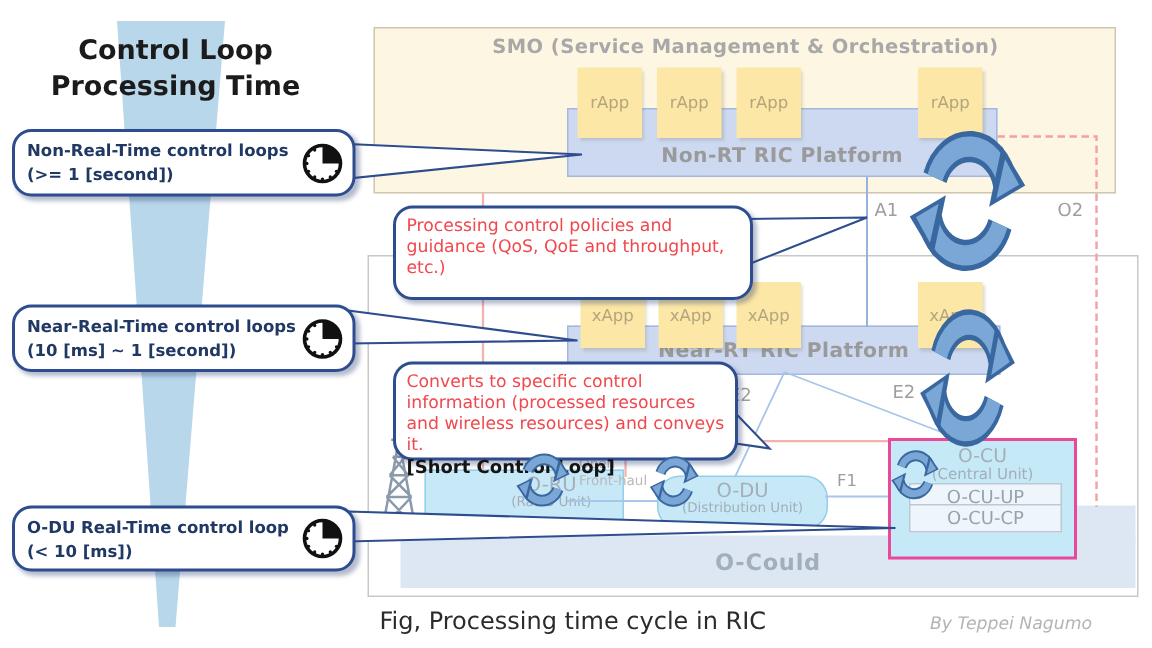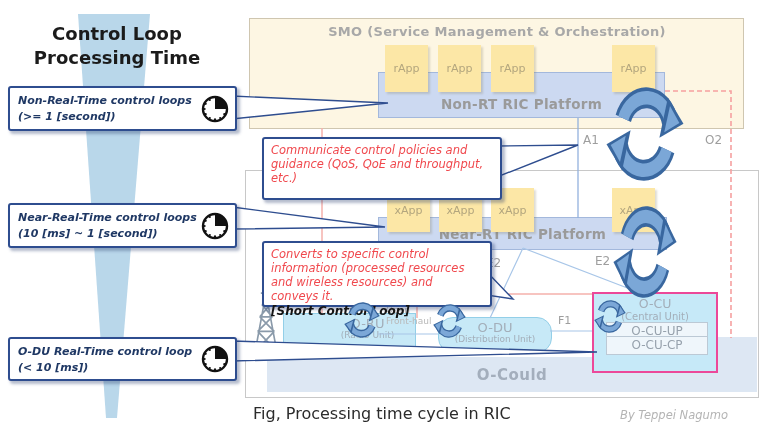--- a/index.html
+++ b/index.html
@@ -19,22 +19,22 @@
   .outer-box{background:#ffffff;border:1.5px solid #c8c8c8;}
 
   .cyan-node{background:#c7e9f7;border:1px solid #93cfe8;text-align:center;color:#a3aeb9;}
   .cyan-node .nm{font-size:13px;line-height:1.1;margin-top:3px;}
   .cyan-node .sub{font-size:9px;line-height:1.1;}
   .ocu{background:#c6e9f8;border:2px solid #ec4899;}
   .ocu-inner{background:#eff6fb;border:1px solid #bcc9d5;text-align:center;font-size:12px;color:#97a2ad;line-height:17px;}
   .ocloud{background:#dde7f3;display:flex;align-items:center;justify-content:center;
           font-weight:bold;font-size:15px;color:#a3aebc;letter-spacing:.5px;}
 
-  .callout{background:#fff;border:2px solid #2e4d8f;border-radius:3px;
-           box-shadow:2.5px 2.5px 3px rgba(40,60,110,.35);font-style:italic;}
+  .callout{background:#fff;border:2px solid #2e4d8f;border-radius:13px;
+           box-shadow:2.5px 2.5px 3px rgba(40,60,110,.35);}
   .loop-callout{padding:5px 8px;color:#1f3864;font-weight:bold;font-size:11px;line-height:1.45;}
   .loop-callout div{white-space:nowrap;}
   .note-callout{padding:4px 7px;font-size:11.5px;line-height:1.22;}
   .note-red{color:#f0484d;}
   .note-tag{color:#141414;font-weight:bold;font-size:12px;margin-top:1px;}
 
   .iface-label{font-size:12px;color:#9e9e9e;}
   .fh-label{font-size:9px;color:#b9b9b9;line-height:1.25;}
   .caption{font-size:16px;color:#2b2b2b;}
   .credit{font-style:italic;font-size:11.5px;color:#b4b4b4;}
@@ -165,21 +165,21 @@
   </div>
   <div class="abs callout loop-callout" style="left:8px;top:337px;width:209px;height:30px;">
     <div>O-DU Real-Time control loop</div>
     <div>(&lt; 10 [ms])</div>
     <svg class="abs" style="right:5px;top:5px;" width="30" height="30">
         <use href="#clk"></use>
       </svg>
   </div>
 
   <div class="abs callout note-callout" style="left:262px;top:137px;width:222px;height:51px;">
-    <div class="note-red">Communicate control policies and guidance (QoS, QoE and throughput, etc.)</div>
+    <div class="note-red">Processing control policies and guidance (QoS, QoE and throughput, etc.)</div>
   </div>
   <div class="abs callout note-callout" style="left:262px;top:241px;width:212px;height:54px;">
     <div class="note-red">Converts to specific control information (processed resources and wireless resources) and conveys it.</div>
     <div class="note-tag">[Short Control Loop]</div>
   </div>
 
   <svg class="abs" style="left:606px;top:84px;" width="78" height="100" viewBox="0 0 48 48" preserveAspectRatio="none">
       <use href="#cyc"></use>
     </svg>
   <svg class="abs" style="left:613px;top:203px;" width="64" height="98" viewBox="0 0 48 48" preserveAspectRatio="none">

